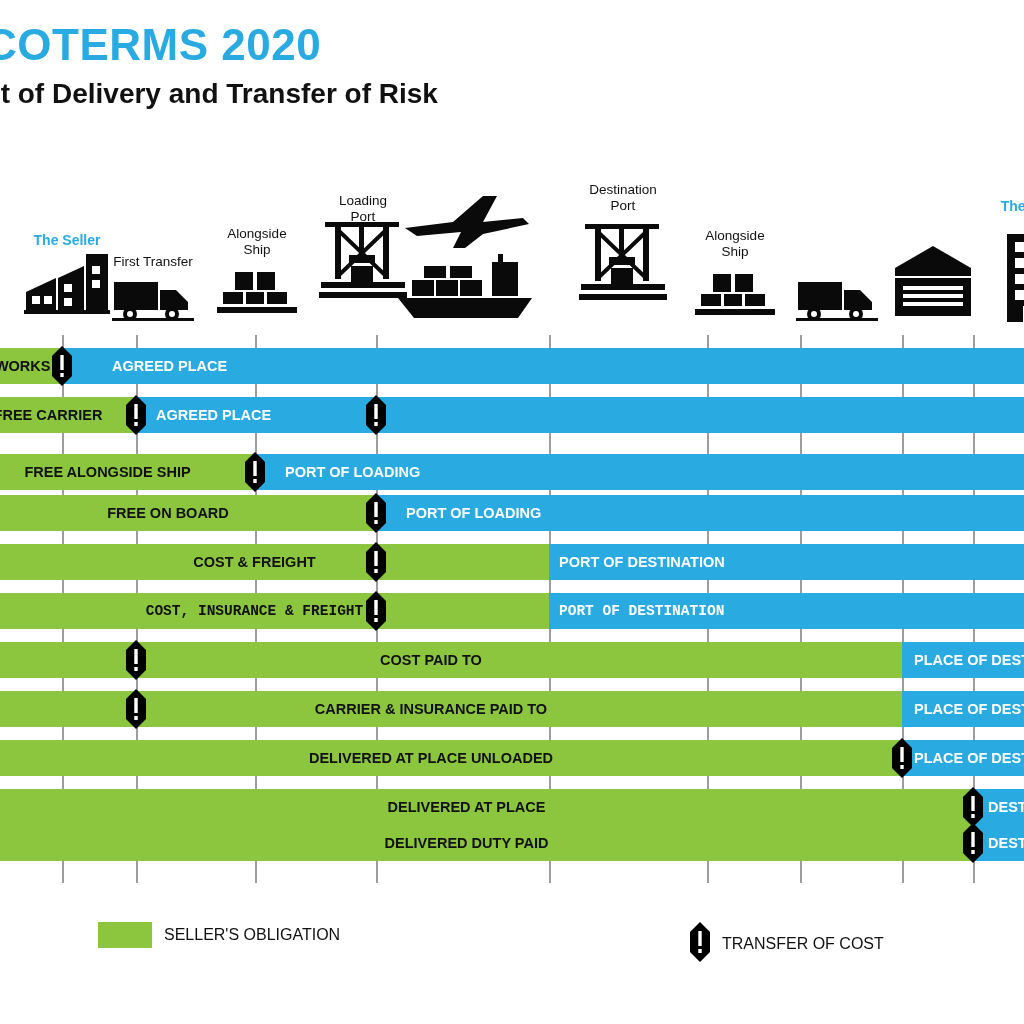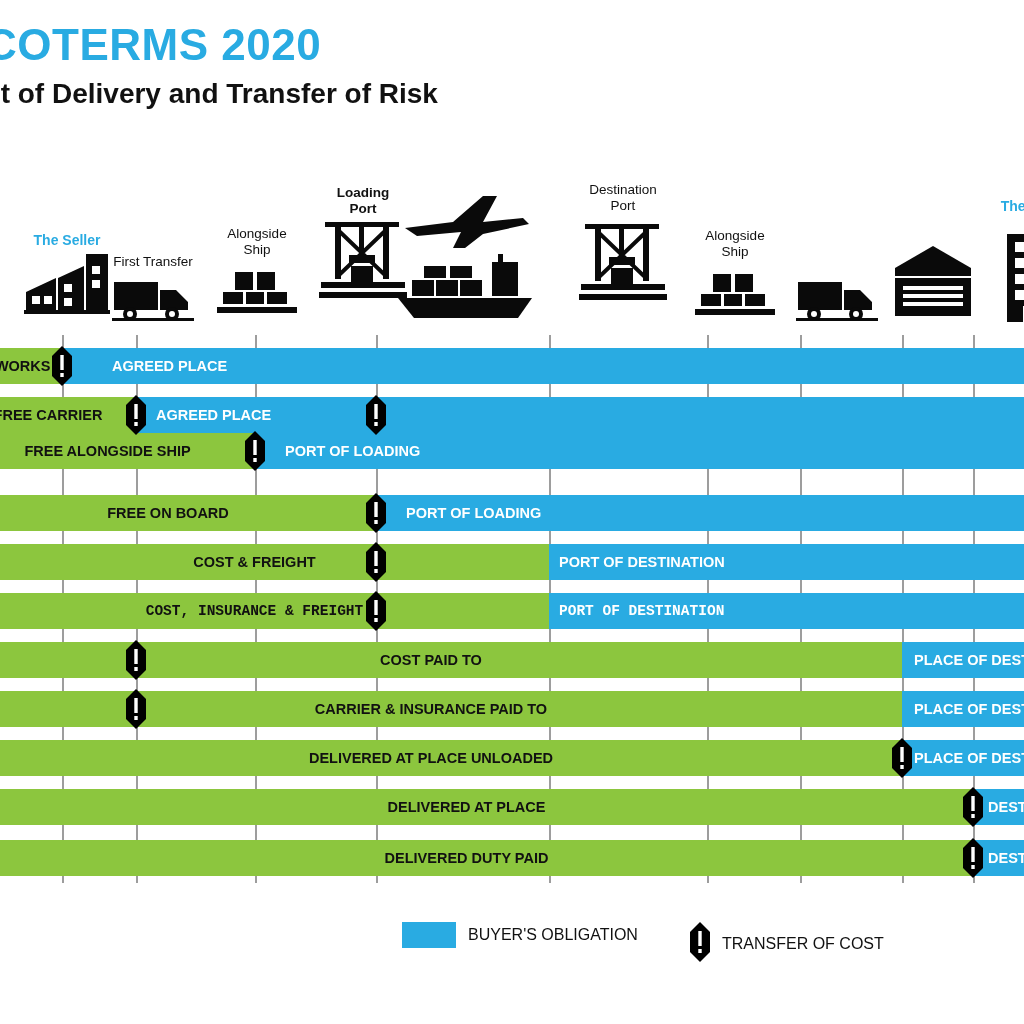--- a/index.html
+++ b/index.html
@@ -190,21 +190,21 @@
         <rect x="18" y="8" width="18" height="18" fill="#0a0a0a"></rect>
         <rect x="40" y="8" width="18" height="18" fill="#0a0a0a"></rect>
         <rect x="29" y="28" width="18" height="12" fill="#0a0a0a"></rect>
         <rect x="6" y="28" width="20" height="12" fill="#0a0a0a"></rect>
         <rect x="50" y="28" width="20" height="12" fill="#0a0a0a"></rect>
         <rect x="0" y="43" width="80" height="6" fill="#0a0a0a"></rect>
       </svg>
       </div>
     </div>
     <div class="node" style="left: 288px; top: 0px; width: 150px;">
-      <div class="caption" style="position: absolute; top: 15px; width: 150px; font-weight: bold;">Loading
+      <div class="caption" style="position: absolute; top: 23px; width: 150px;">Loading
 Port</div>
       <div style="position: absolute; top: 46px; width: 150px;">
         <svg class="glyph" width="96" height="86" viewBox="0 0 96 86">
         <rect x="10" y="4" width="74" height="5" fill="#0a0a0a"></rect>
         <rect x="20" y="9" width="6" height="52" fill="#0a0a0a"></rect>
         <rect x="68" y="9" width="6" height="52" fill="#0a0a0a"></rect>
         <path fill="#0a0a0a" d="M23 12 L71 58 M71 12 L23 58" stroke="#0a0a0a" stroke-width="4"></path>
         <rect x="44" y="9" width="5" height="28" fill="#0a0a0a"></rect>
         <rect x="34" y="37" width="26" height="8" fill="#0a0a0a"></rect>
         <rect x="36" y="48" width="22" height="16" fill="#0a0a0a"></rect>
@@ -341,21 +341,21 @@
     <path fill="#000000" d="M10 0 L20 10 L20 30 L10 40 L0 30 L0 10 Z"></path>
     <rect x="8.3" y="9" width="3.4" height="15" fill="#ffffff"></rect>
     <rect x="8.3" y="27" width="3.4" height="4" fill="#ffffff"></rect>
   </svg></div>
       <div class="risk" style="left: 366px;"><svg width="20" height="40" viewBox="0 0 20 40">
     <path fill="#000000" d="M10 0 L20 10 L20 30 L10 40 L0 30 L0 10 Z"></path>
     <rect x="8.3" y="9" width="3.4" height="15" fill="#ffffff"></rect>
     <rect x="8.3" y="27" width="3.4" height="4" fill="#ffffff"></rect>
   </svg></div>
     </div>
-    <div class="row" style="top: 98px;">
+    <div class="row" style="top: 119px;">
       <div class="seg green" style="left: -40px; width: 295px;">
         <span class="lbl">FREE ALONGSIDE SHIP</span>
       </div>
       <div class="seg blue" style="left: 255px; width: 769px;">
         <span class="lbl" style="text-align: left; padding-left: 30px;">PORT OF LOADING</span>
       </div>
       <div class="risk" style="left: 245px;"><svg width="20" height="40" viewBox="0 0 20 40">
     <path fill="#000000" d="M10 0 L20 10 L20 30 L10 40 L0 30 L0 10 Z"></path>
     <rect x="8.3" y="9" width="3.4" height="15" fill="#ffffff"></rect>
     <rect x="8.3" y="27" width="3.4" height="4" fill="#ffffff"></rect>
@@ -445,39 +445,39 @@
       </div>
       <div class="seg blue" style="left: 973px; width: 51px;">
         <span class="lbl" style="text-align: left; padding-left: 15px;">DESTINATION</span>
       </div>
       <div class="risk" style="left: 963px;"><svg width="20" height="40" viewBox="0 0 20 40">
     <path fill="#000000" d="M10 0 L20 10 L20 30 L10 40 L0 30 L0 10 Z"></path>
     <rect x="8.3" y="9" width="3.4" height="15" fill="#ffffff"></rect>
     <rect x="8.3" y="27" width="3.4" height="4" fill="#ffffff"></rect>
   </svg></div>
     </div>
-    <div class="row" style="top: 505px;">
+    <div class="row" style="top: 490px;">
       <div class="seg green" style="left: -40px; width: 1013px;">
         <span class="lbl">DELIVERED DUTY PAID</span>
       </div>
       <div class="seg blue" style="left: 973px; width: 51px;">
         <span class="lbl" style="text-align: left; padding-left: 15px;">DESTINATION</span>
       </div>
       <div class="risk" style="left: 963px;"><svg width="20" height="40" viewBox="0 0 20 40">
     <path fill="#000000" d="M10 0 L20 10 L20 30 L10 40 L0 30 L0 10 Z"></path>
     <rect x="8.3" y="9" width="3.4" height="15" fill="#ffffff"></rect>
     <rect x="8.3" y="27" width="3.4" height="4" fill="#ffffff"></rect>
   </svg></div>
     </div>
   </div>
 
 <div id="legend">
-    <div class="legend-item" style="left: 402px; top: 12px;">
-      <span class="swatch blue"></span>
-      <span class="legend-label">BUYER'S OBLIGATION</span>
+    <div class="legend-item" style="left: 98px; top: 12px;">
+      <span class="swatch green"></span>
+      <span class="legend-label">SELLER'S OBLIGATION</span>
     </div>
     <div class="legend-item" style="left: 690px; top: 12px;">
       <span><svg width="20" height="40" viewBox="0 0 20 40">
     <path fill="#000000" d="M10 0 L20 10 L20 30 L10 40 L0 30 L0 10 Z"></path>
     <rect x="8.3" y="9" width="3.4" height="15" fill="#ffffff"></rect>
     <rect x="8.3" y="27" width="3.4" height="4" fill="#ffffff"></rect>
   </svg></span>
       <span class="legend-label">TRANSFER OF COST</span>
     </div>
   </div>

